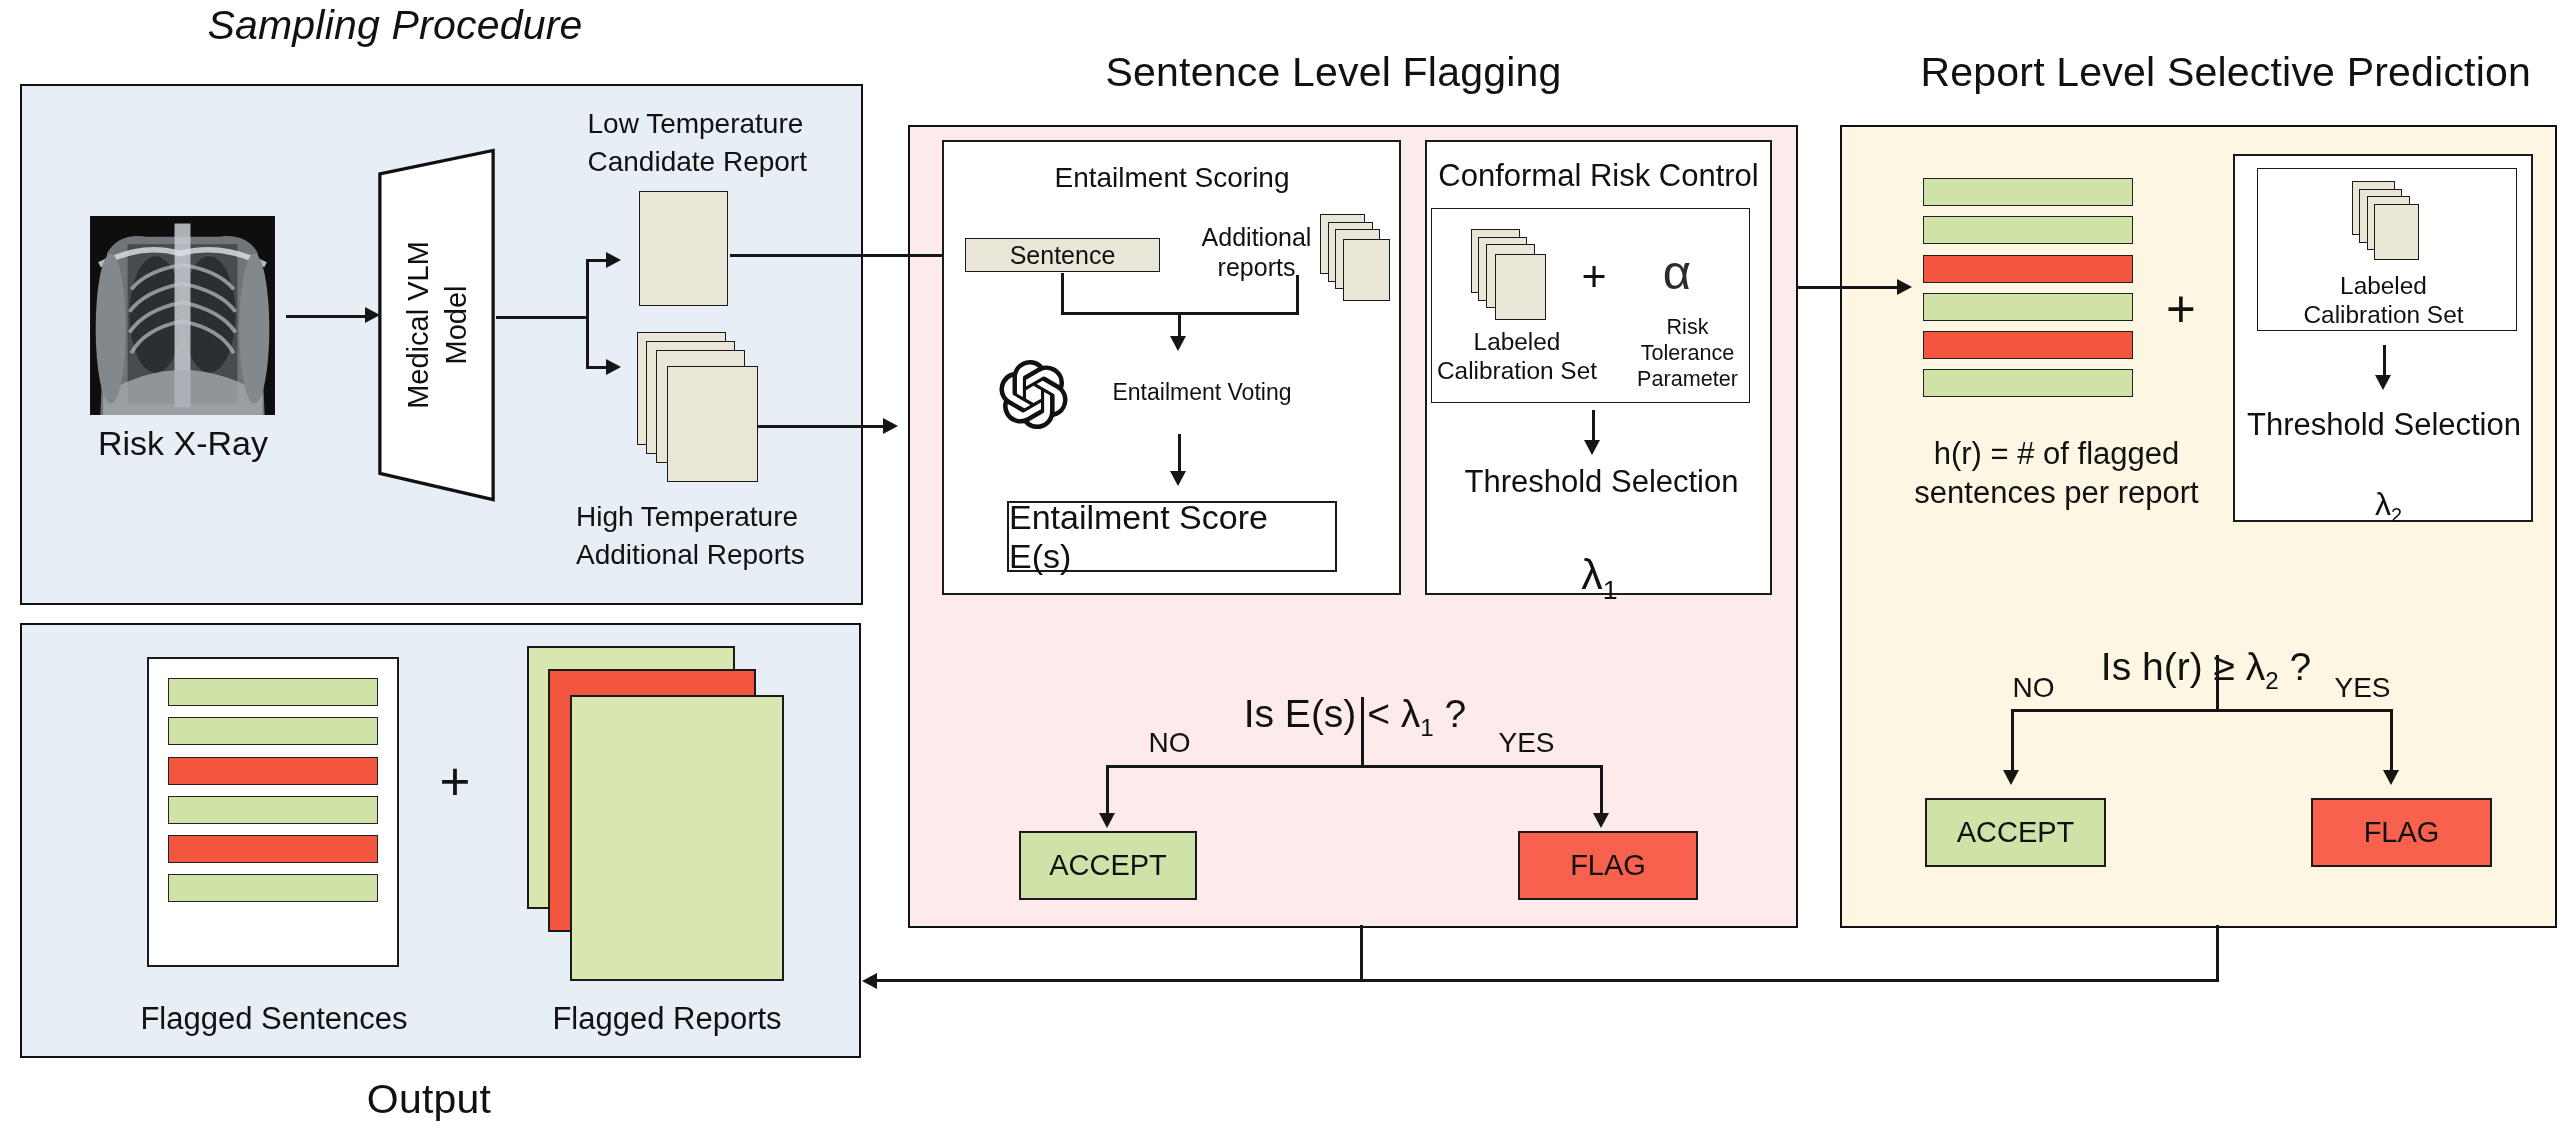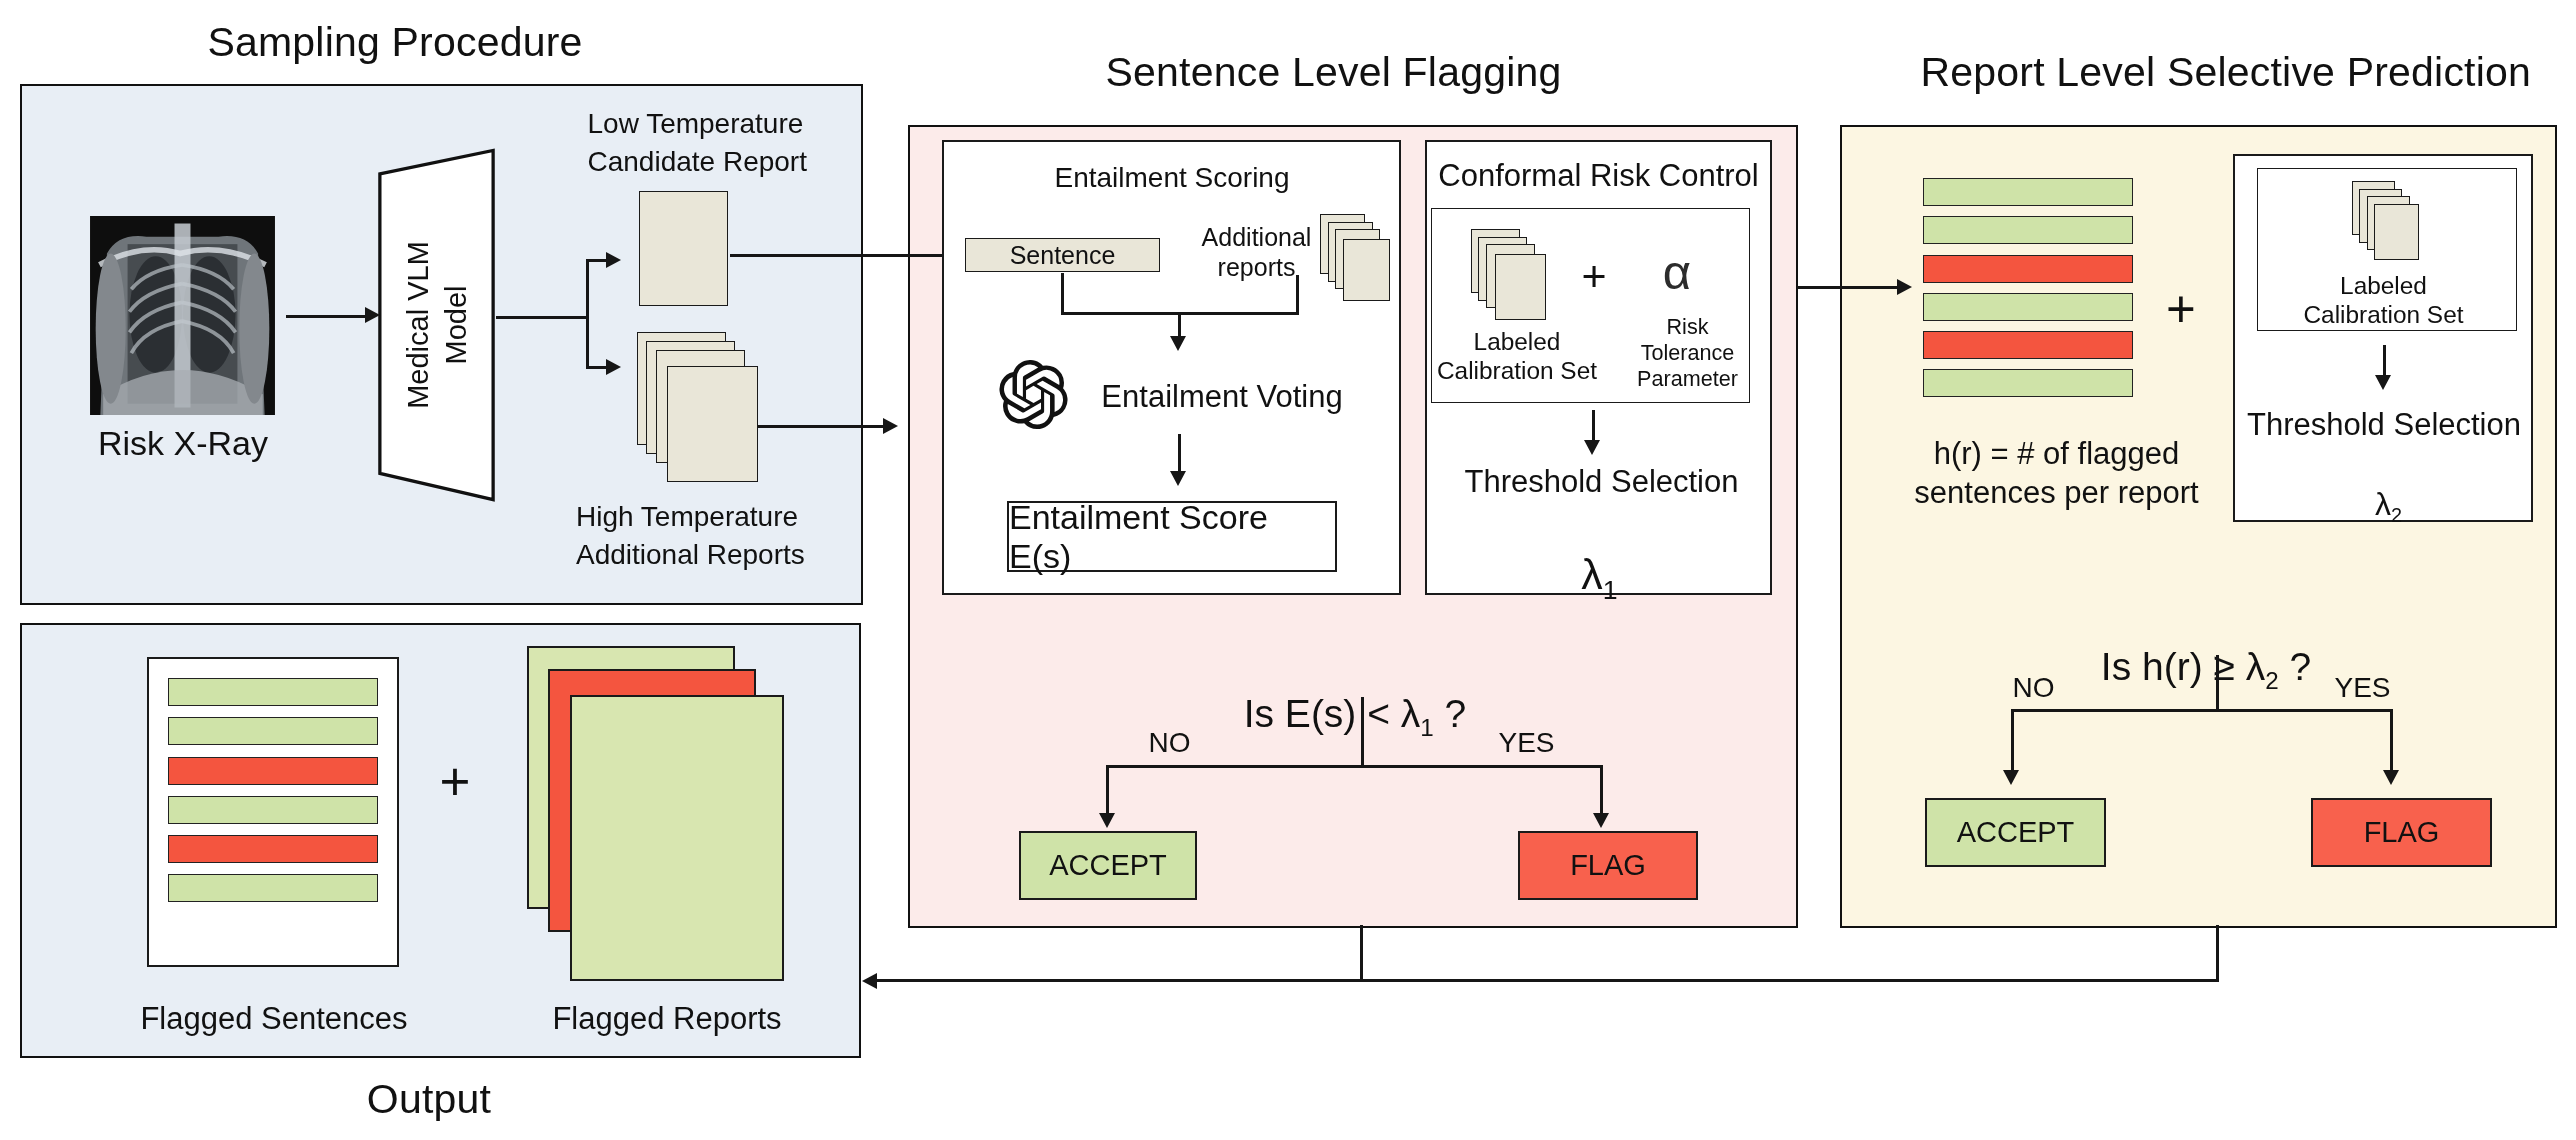--- a/index.html
+++ b/index.html
@@ -28,21 +28,21 @@
   .decision-box { position:absolute; border:2.8px solid #1a1a1a; display:flex; align-items:center; justify-content:center; font-size:29px; }
   .big { font-size:39px; }
   .report-page { position:absolute; border:2.8px solid #1a1a1a; }
   sub.small { font-size:0.62em; }
 </style>
 </head>
 <body>
 
 <div id="canvas">
 
-  <div class="sec-title" style="left:160px;top:19px;width:470px;">Sampling Procedure</div>
+  <div class="sec-title" style="left:160px;top:2px;width:470px;font-style:italic;">Sampling Procedure</div>
   <div class="sec-title" style="left:1052px;top:49px;width:563px;">Sentence Level Flagging</div>
   <div class="sec-title" style="left:1874px;top:49px;width:657px;text-align:right;">Report Level Selective Prediction</div>
   <div class="sec-title" style="left:307px;top:1076px;width:244px;">Output</div>
 
   <div class="panel blue" style="left: 20px; top: 84px; width: 843px; height: 521px; background: rgb(232, 238, 245);"></div>
   <div class="panel blue" style="left: 20px; top: 623px; width: 841px; height: 435px; background: rgb(232, 238, 245);"></div>
   <div class="panel pink" style="left: 908px; top: 125px; width: 890px; height: 803px; background: rgb(252, 235, 234);"></div>
   <div class="panel yellow" style="left: 1840px; top: 125px; width: 717px; height: 803px; background: rgb(252, 246, 226);"></div>
 
   <svg class="abs" style="left:90px;top:216px;" width="185" height="199" viewBox="0 0 197 212">
@@ -115,21 +115,21 @@
 
   <div class="vline" style="left:1061px;top:273px;height:40px;"></div>
   <div class="vline" style="left:1296px;top:275px;height:39px;"></div>
   <div class="hline" style="left:1061px;top:312px;width:238px;"></div>
   <div class="vline" style="left:1178px;top:314px;height:24.4px;"></div>
   <div class="arr-d" style="left:1170px;top:336px;"></div>
 
   <svg class="abs" style="left:999px;top:360px;" width="69" height="69" viewBox="0 0 24 24">
     <path fill="#111" d="M22.2819 9.8211a5.9847 5.9847 0 0 0-.5157-4.9108 6.0462 6.0462 0 0 0-6.5098-2.9A6.0651 6.0651 0 0 0 4.9807 4.1818a5.9847 5.9847 0 0 0-3.9977 2.9 6.0462 6.0462 0 0 0 .7427 7.0966 5.98 5.98 0 0 0 .511 4.9107 6.051 6.051 0 0 0 6.5146 2.9001A5.9847 5.9847 0 0 0 13.2599 24a6.0557 6.0557 0 0 0 5.7718-4.2058 5.9894 5.9894 0 0 0 3.9977-2.9001 6.0557 6.0557 0 0 0-.7475-7.073zm-9.022 12.6081a4.4755 4.4755 0 0 1-2.8764-1.0408l.1419-.0804 4.7783-2.7582a.7948.7948 0 0 0 .3927-.6813v-6.7369l2.02 1.1686a.071.071 0 0 1 .038.0615v5.5826a4.504 4.504 0 0 1-4.4945 4.4849zm-9.6607-4.1254a4.4708 4.4708 0 0 1-.5346-3.0137l.142.0852 4.783 2.7582a.7712.7712 0 0 0 .7806 0l5.8428-3.3685v2.3324a.0804.0804 0 0 1-.0332.0615L9.74 19.9502a4.4992 4.4992 0 0 1-6.1408-1.6464zM2.3408 7.8956a4.485 4.485 0 0 1 2.3655-1.9728V11.6a.7664.7664 0 0 0 .3879.6765l5.8144 3.3543-2.0201 1.1685a.0757.0757 0 0 1-.071 0l-4.8303-2.7865A4.504 4.504 0 0 1 2.3408 7.8956zm16.5963 3.8558L13.1038 8.364 15.1192 7.2a.0757.0757 0 0 1 .071 0l4.8303 2.7913a4.4944 4.4944 0 0 1-.6765 8.1042v-5.6772a.79.79 0 0 0-.407-.667zm2.0107-3.0231l-.142-.0852-4.7735-2.7818a.7759.7759 0 0 0-.7854 0L9.409 9.2297V6.8974a.0662.0662 0 0 1 .0284-.0615l4.8303-2.7866a4.4992 4.4992 0 0 1 6.6802 4.66zM8.3065 12.863l-2.02-1.1638a.0804.0804 0 0 1-.038-.0567V6.0742a4.4992 4.4992 0 0 1 7.3757-3.4537l-.142.0805L8.704 5.459a.7948.7948 0 0 0-.3927.6813zm1.0976-2.3654l2.602-1.4998 2.6069 1.4998v2.9994l-2.5974 1.4997-2.6067-1.4997Z"></path>
   </svg>
-  <div class="lbl" style="left:1080px;top:379px;width:244px;font-size:31px;margin-left:20px;">Entailment Voting</div>
+  <div class="lbl" style="left:1080px;top:379px;width:244px;font-size:23px;">Entailment Voting</div>
 
   <div class="vline" style="left:1178px;top:434px;height:39px;"></div>
   <div class="arr-d" style="left:1170px;top:471px;"></div>
 
   <div class="wbox" style="left:1007px;top:501px;width:330px;height:71px;display:flex;align-items:center;justify-content:center;">
     <span style="font-size:34px;">Entailment Score E(s)</span>
   </div>
 
   <div class="wbox" style="left:1425px;top:140px;width:347px;height:455px;"></div>
   <div class="lbl" style="left:1434px;top:158px;width:329px;font-size:31px;">Conformal Risk Control</div>

